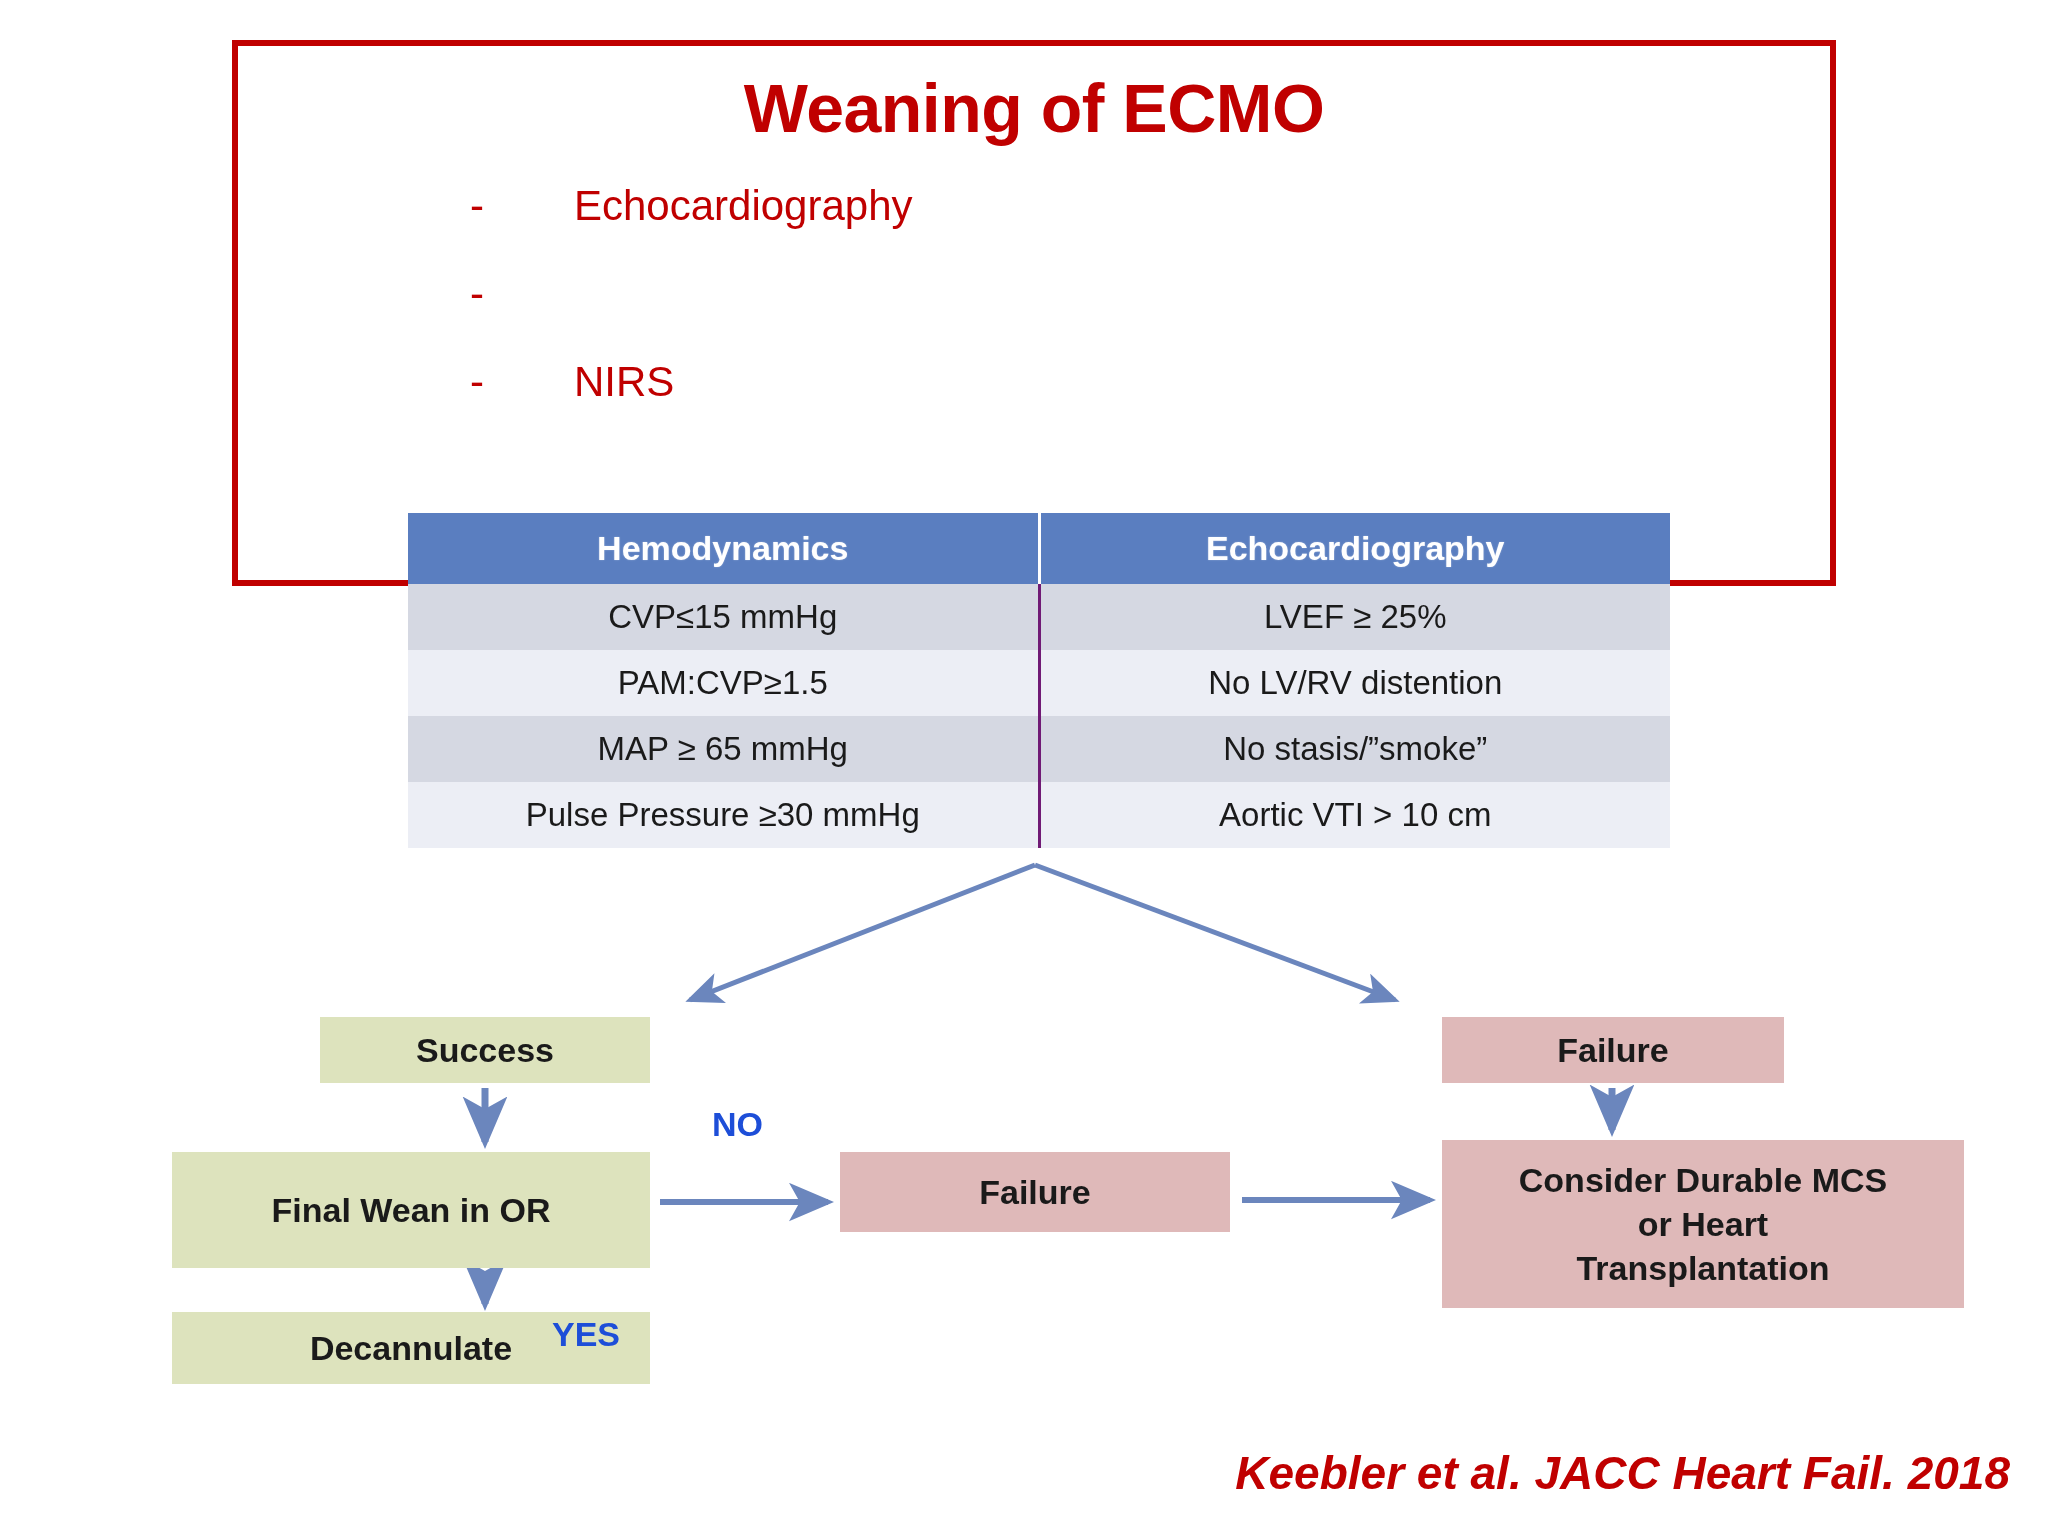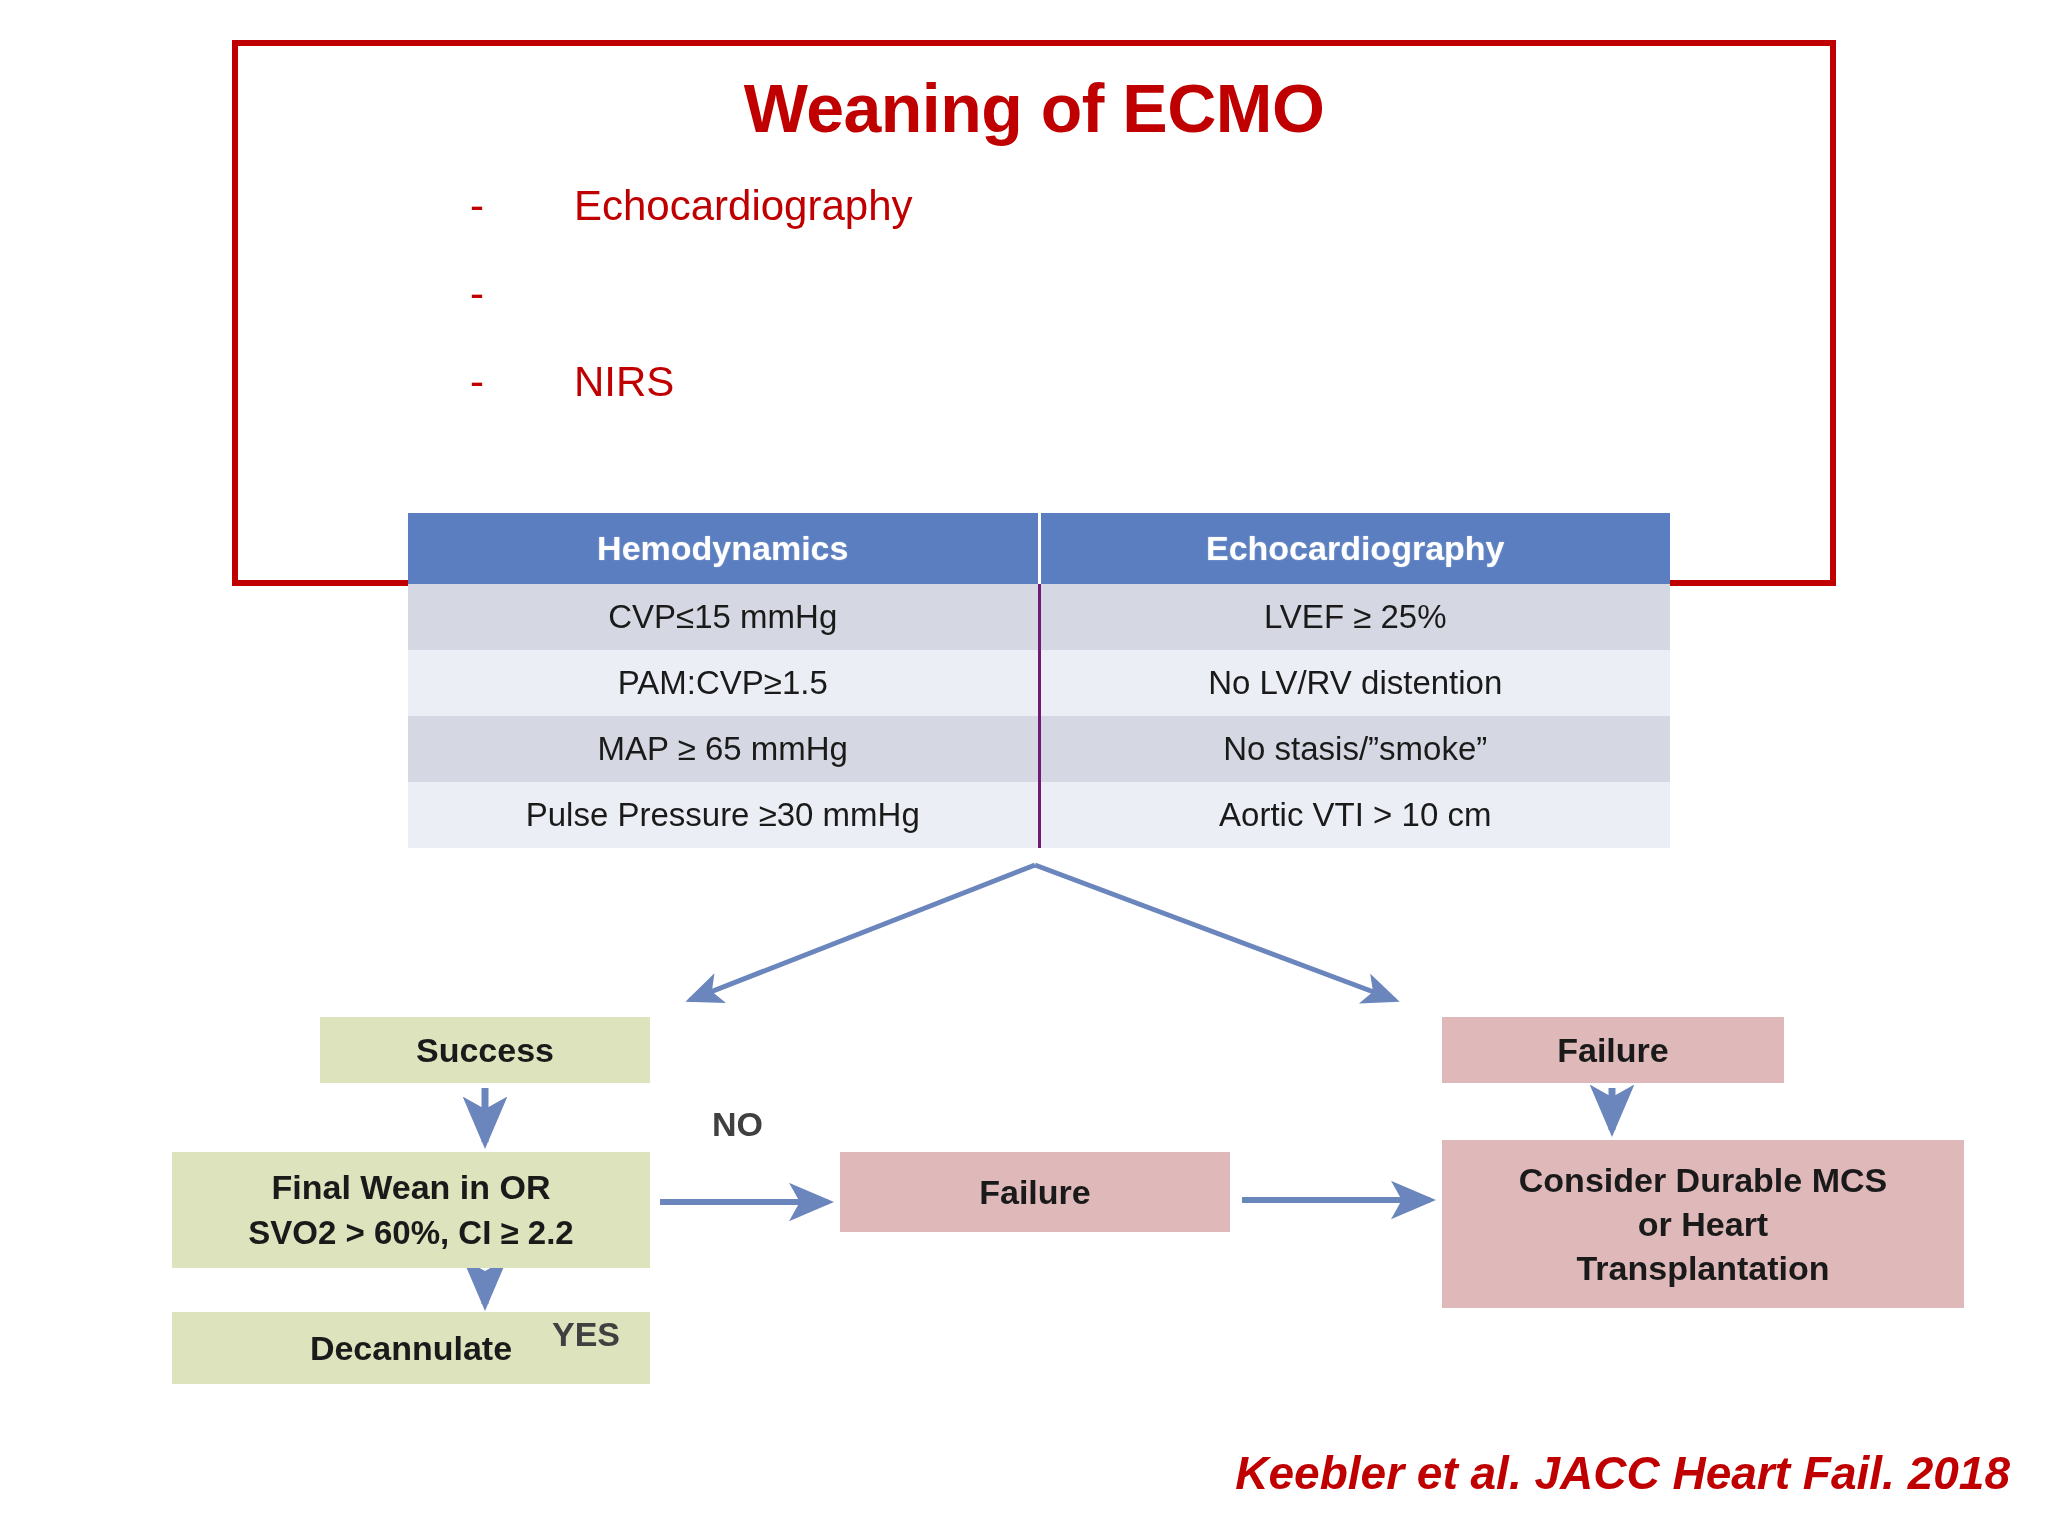--- a/index.html
+++ b/index.html
@@ -111,21 +111,21 @@
   #node-finalwean .line1 { font-size: 34px; font-weight: bold; }
   #node-finalwean .line2 { font-size: 33px; font-weight: bold; margin-top: 6px; }
   #node-decannulate{ left: 172px; top: 412px; width: 478px; height: 72px; font-size: 34px; }
   #node-failure-mid{ left: 840px; top: 252px; width: 390px; height: 80px; font-size: 34px; }
   #node-failure-top{ left: 1442px; top: 117px; width: 342px; height: 66px; font-size: 34px; }
   #node-mcs        { left: 1442px; top: 240px; width: 522px; height: 168px; font-size: 34px; }
   #node-mcs div { margin: 2px 0; }
 
   .flow-label {
     position: absolute;
-    color: #404040;
+    color: #1d4ed8;
     font-weight: bold;
     font-size: 34px;
   }
   #label-no  { left: 712px; top: 205px; }
   #label-yes { left: 552px; top: 415px; }
 
   svg#arrows {
     position: absolute;
     left: 0; top: 0;
     width: 2048px; height: 500px;
@@ -215,21 +215,20 @@
 
     <path d="M1612,188 L1612,230" stroke="#6b86bd" stroke-width="7" fill="none" marker-end="url(#ah)"></path>
   </svg>
 
   <div class="node node-green" id="node-success">
     <span>Success</span>
   </div>
 
   <div class="node node-green" id="node-finalwean">
     <div class="line1">Final Wean in OR</div>
-    <div class="line2">SVO2 &gt; 60%, CI ≥ 2.2</div>
   </div>
 
   <div class="node node-green" id="node-decannulate">
     <span>Decannulate</span>
   </div>
 
   <div class="node node-pink" id="node-failure-mid">
     <span>Failure</span>
   </div>
 

